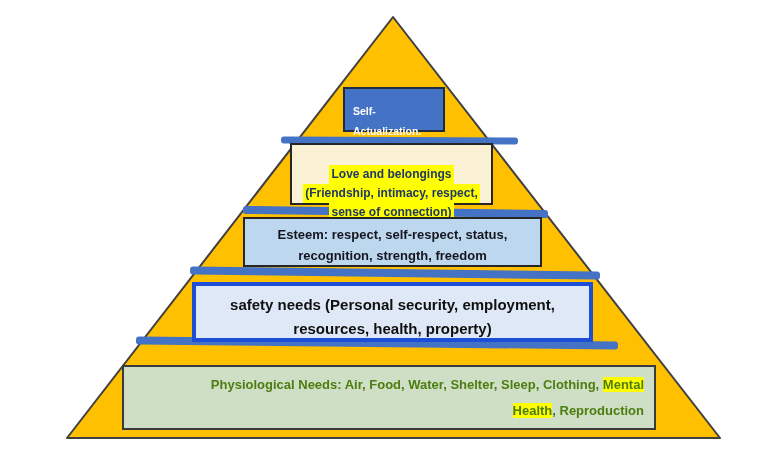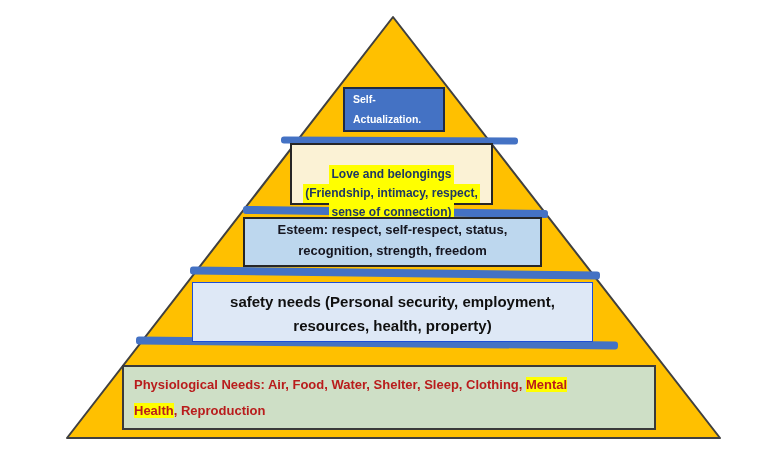--- a/index.html
+++ b/index.html
@@ -30,58 +30,59 @@
   }
   .line { display: block; white-space: nowrap; }
   .line > span { display: inline-block; white-space: nowrap; }
 
   .box-self {
     left: 343px; top: 87px; width: 102px; height: 45px;
     border: 2px solid #1f2b45;
     color: #ffffff;
     font-size: 10.5px;
     line-height: 20px;
-    padding: 0 0 0 8px;
+    padding: 12px 0 0 8px;
     text-align: left;
   }
   .box-love {
     left: 290px; top: 143px; width: 203px; height: 62px;
     border: 2px solid #262626;
     color: #1F3864;
     font-size: 12px;
     line-height: 19px;
     padding-top: 20px;
     text-align: center;
   }
   .box-love .line > span { padding: 0 2px; }
   .box-esteem {
     left: 243px; top: 217px; width: 299px; height: 50px;
     border: 2px solid #262626;
     color: #15151f;
     font-size: 13px;
     line-height: 21px;
+    padding-top: 5px;
     text-align: center;
   }
   .box-safety {
     left: 192px; top: 282px; width: 401px; height: 60px;
-    border: 1px solid #1d4ed8;
+    border: 4px solid #1d4ed8;
     color: #101010;
     font-size: 15px;
     line-height: 24px;
     padding-top: 7px;
     text-align: center;
   }
   .box-physio {
     left: 122px; top: 365px; width: 534px; height: 65px;
     border: 2px solid #3a3a3a;
-    color: #b91c1c;
+    color: #4d7c0f;
     font-size: 13px;
     line-height: 26px;
     padding: 5px 10px 0 10px;
-    text-align: left;
+    text-align: right;
     white-space: pre;
   }
   .box-physio .seg { white-space: pre; }
 </style>
 </head>
 <body>
 
 <div class="stage">
 
   <svg class="pyr-svg" width="768" height="462" viewBox="0 0 768 462">

